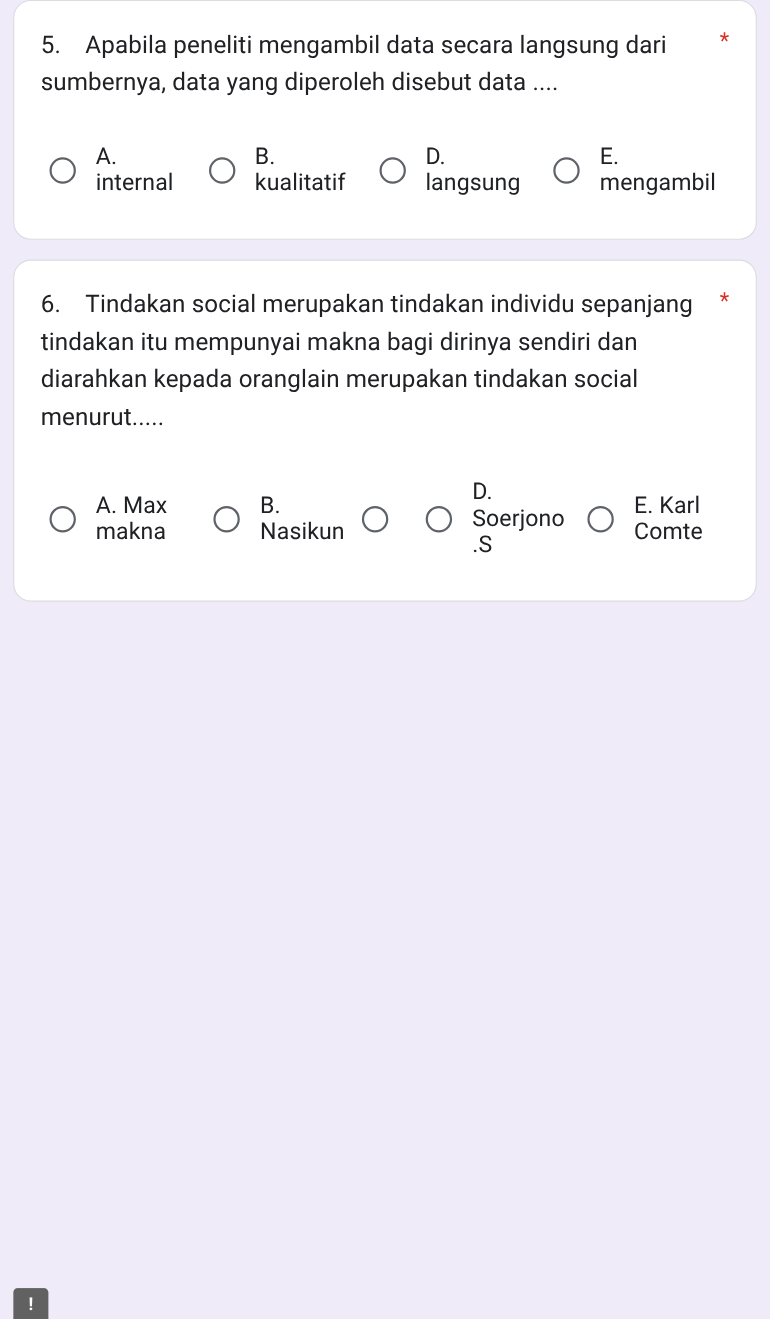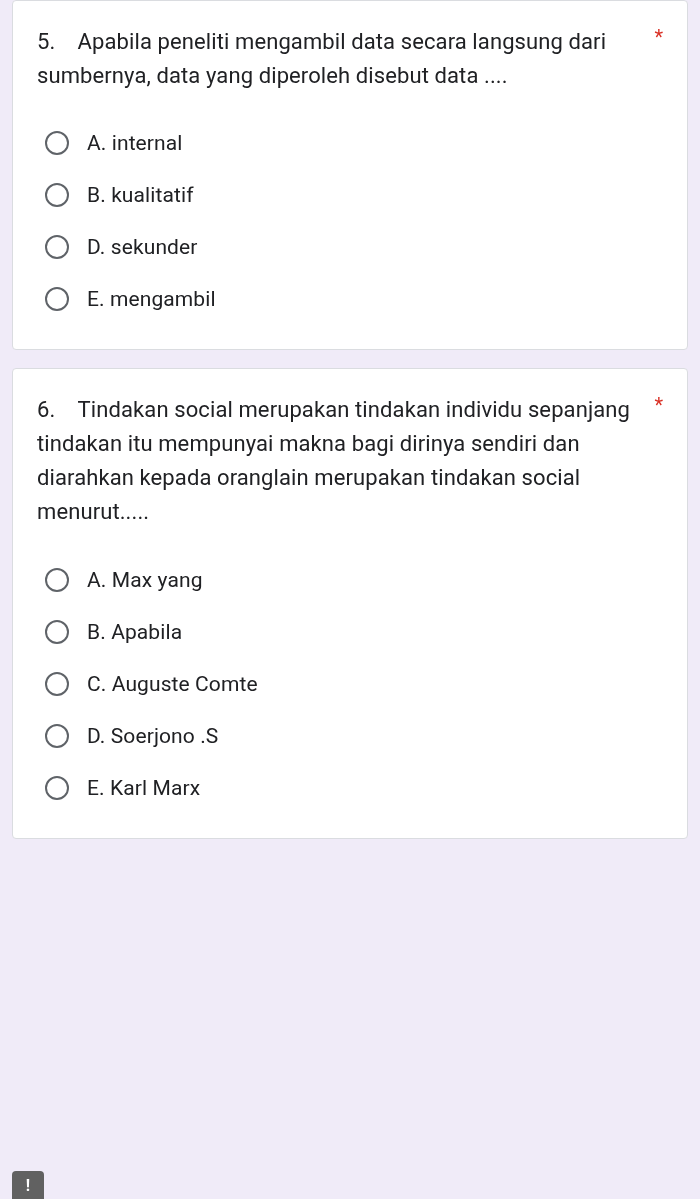--- a/index.html
+++ b/index.html
@@ -7,21 +7,21 @@
     font-family: Roboto, Arial, sans-serif;
     background: #f0ebf8;
     width: 700px;
     min-height: 1199px;
     padding: 0 12px;
     color: #202124;
   }
   .card {
     background: #fff;
     border: 1px solid #dadce0;
-    border-radius: 4px;
+    border-radius: 16px;
     padding: 24px 24px 28px 24px;
     margin-bottom: 18px;
   }
   .question-header {
     display: flex;
     align-items: flex-start;
     margin-bottom: 28px;
   }
   .question-text {
     font-size: 22px;
@@ -31,21 +31,21 @@
     flex: 1;
   }
   .required {
     color: #d93025;
     font-size: 20px;
     margin-left: 8px;
     line-height: 1.2;
   }
   .options {
     display: flex;
-    flex-direction: column;
+    flex-direction: row;
     gap: 8px;
   }
   .option {
     display: flex;
     align-items: center;
     padding: 10px 0 10px 8px;
     cursor: pointer;
   }
   .radio-circle {
     width: 24px;
@@ -92,55 +92,54 @@
     <div class="option">
       <div class="radio-circle"></div>
       <span class="option-label">A. internal</span>
     </div>
     <div class="option">
       <div class="radio-circle"></div>
       <span class="option-label">B. kualitatif</span>
     </div>
     <div class="option">
       <div class="radio-circle"></div>
-      <span class="option-label">D. sekunder</span>
+      <span class="option-label">D. langsung</span>
     </div>
     <div class="option">
       <div class="radio-circle"></div>
       <span class="option-label">E. mengambil</span>
     </div>
   </div>
 </div>
 
 <div class="card">
   <div class="question-header">
     <div class="question-text">
       <span>6.</span>&nbsp;&nbsp;&nbsp;&nbsp;<span>Tindakan social merupakan tindakan individu sepanjang  tindakan  itu  mempunyai makna bagi     dirinya sendiri dan diarahkan kepada oranglain merupakan tindakan social menurut.....</span>
     </div>
     <span class="required">*</span>
   </div>
   <div class="options">
     <div class="option">
       <div class="radio-circle"></div>
-      <span class="option-label">A. Max yang</span>
+      <span class="option-label">A. Max makna</span>
     </div>
     <div class="option">
       <div class="radio-circle"></div>
-      <span class="option-label">B. Apabila</span>
+      <span class="option-label">B. Nasikun</span>
     </div>
     <div class="option">
       <div class="radio-circle"></div>
-      <span class="option-label">C. Auguste Comte</span>
     </div>
     <div class="option">
       <div class="radio-circle"></div>
       <span class="option-label">D. Soerjono .S</span>
     </div>
     <div class="option">
       <div class="radio-circle"></div>
-      <span class="option-label">E. Karl Marx</span>
+      <span class="option-label">E. Karl Comte</span>
     </div>
   </div>
 </div>
 
 <div class="report-badge">
   <span>!</span>
 </div>
 
 </body></html>

